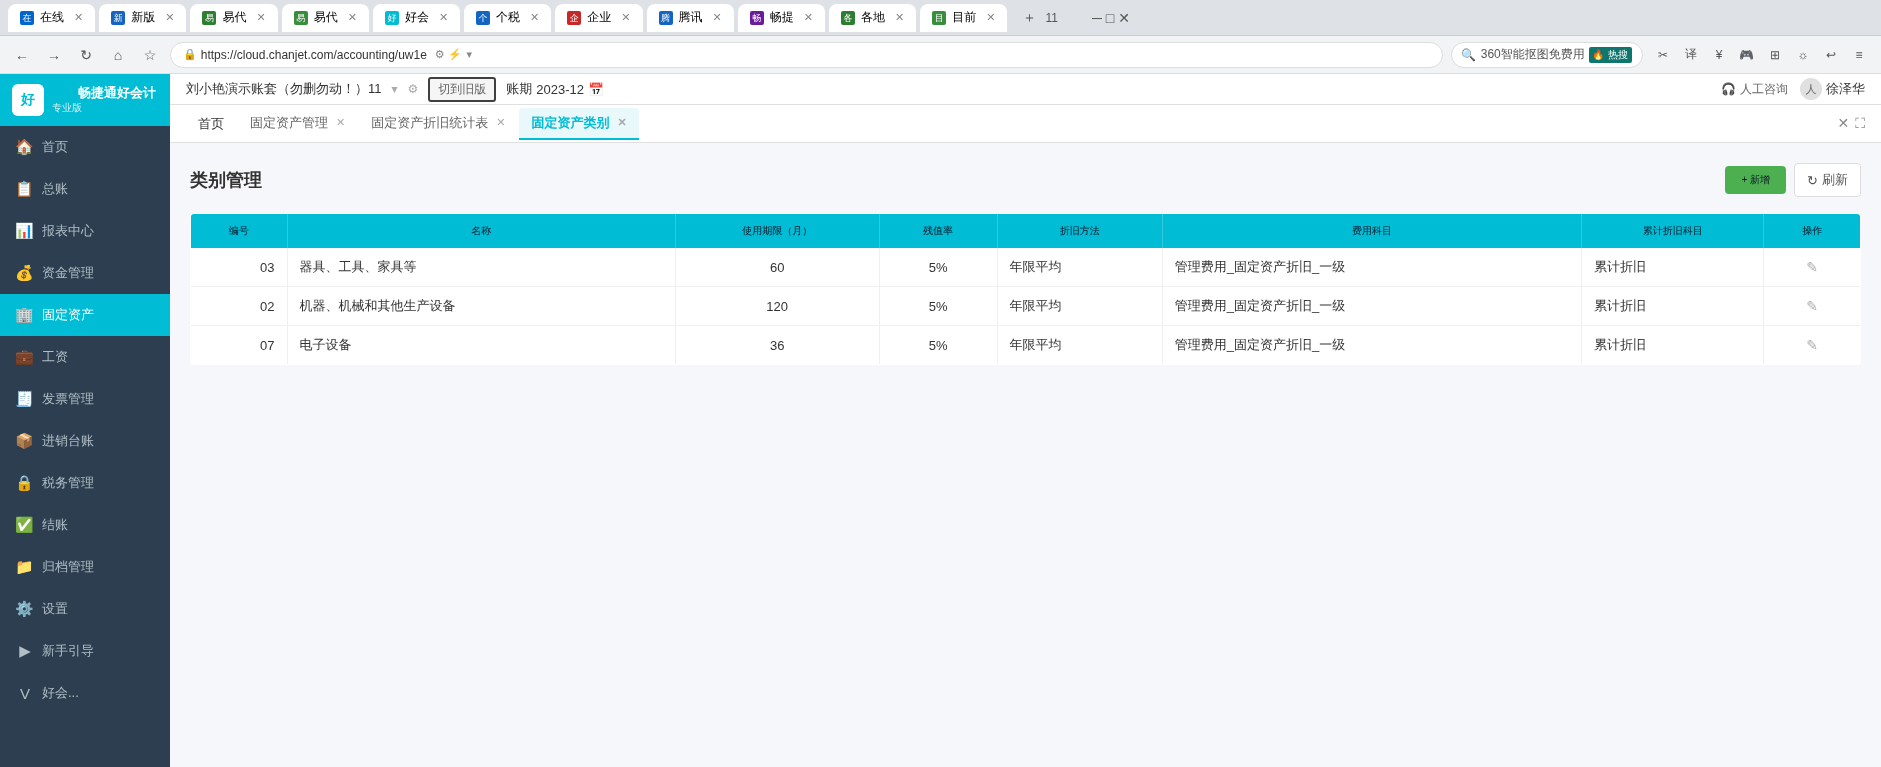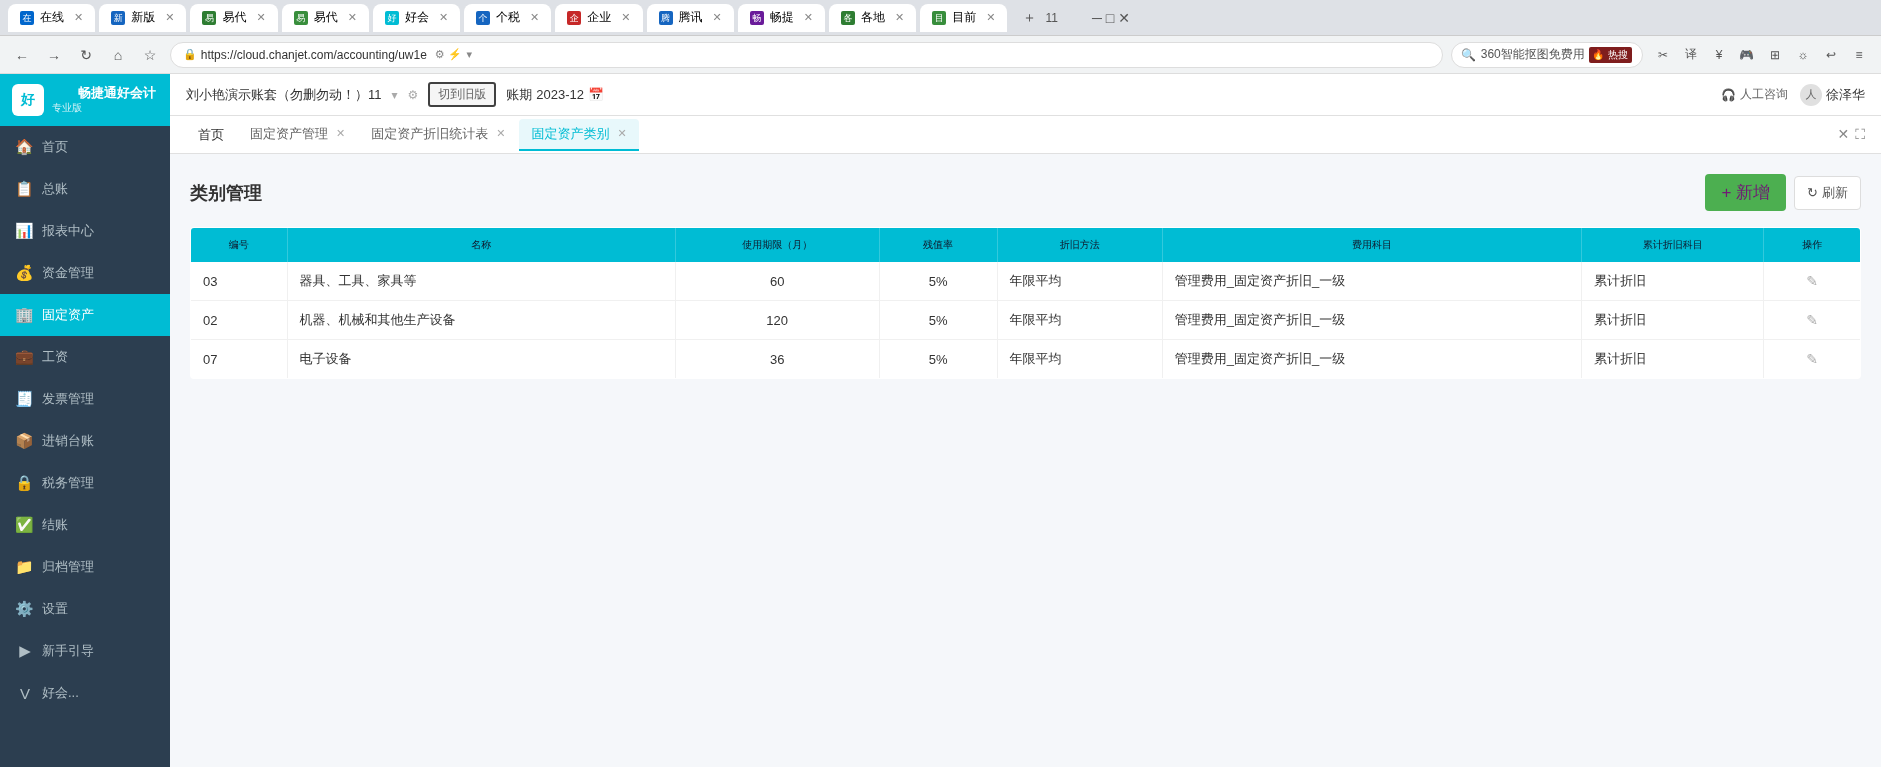--- a/index.html
+++ b/index.html
@@ -30,55 +30,55 @@
     .sidebar-nav { flex: 1; overflow-y: auto; }
     .sidebar-item { display: flex; align-items: center; gap: 8px; padding: 12px 16px; color: #b0bec5; cursor: pointer; font-size: 13px; }
     .sidebar-item.active { background: #00bcd4; color: #fff; }
     .sidebar-item-icon { width: 18px; height: 18px; display: flex; align-items: center; justify-content: center; font-size: 15px; }
     .sidebar-item-label { font-size: 13px; }
 
     
     .main-content { flex: 1; display: flex; flex-direction: column; background: #f5f7fa; overflow: hidden; }
 
     
-    .app-header { background: #fff; border-bottom: 1px solid #e0e0e0; height: 42px; display: flex; align-items: center; padding: 0 16px; gap: 10px; }
+    .app-header { background: #fff; border-bottom: 1px solid #e0e0e0; height: 31px; display: flex; align-items: center; padding: 0 16px; gap: 10px; }
     .app-header-user { font-size: 13px; color: #333; }
     .app-header-account { font-size: 12px; color: #666; background: #f5f5f5; padding: 2px 8px; border-radius: 3px; border: 2px solid #404040; }
     .app-header-period { font-size: 13px; color: #333; display: flex; align-items: center; gap: 4px; }
     .calendar-icon { color: #00bcd4; }
     .header-right { margin-left: auto; display: flex; align-items: center; gap: 12px; }
     .header-support { font-size: 12px; color: #666; display: flex; align-items: center; gap: 4px; cursor: pointer; }
     .header-user { font-size: 13px; color: #333; display: flex; align-items: center; gap: 4px; cursor: pointer; }
     .avatar-circle { width: 22px; height: 22px; border-radius: 50%; background: #e0e0e0; display: flex; align-items: center; justify-content: center; font-size: 11px; color: #666; }
 
     
     .tabs-bar { background: #fff; border-bottom: 1px solid #e0e0e0; display: flex; align-items: center; padding: 0 16px; height: 38px; gap: 2px; }
     .tab-item { display: flex; align-items: center; gap: 4px; padding: 6px 12px; font-size: 13px; color: #666; cursor: pointer; border-bottom: 2px solid transparent; white-space: nowrap; }
-    .tab-item.active { color: #00bcd4; border-bottom: 2px solid #00bcd4; background: #e8f8fb; border-radius: 4px 4px 0 0; }
+    .tab-item.active { color: #00bcd4; border-bottom: 2px solid #00bcd4; background: #e8f8fb; border-radius: 4px 4px 0 0; font-weight: bold; }
     .tab-item .tab-close { font-size: 11px; color: #aaa; margin-left: 4px; }
     .tab-home { color: #333; font-size: 13px; padding: 6px 12px; cursor: pointer; }
 
     
     .page-area { flex: 1; padding: 20px; overflow: auto; }
 
     
     .page-title-area { display: flex; align-items: center; justify-content: space-between; margin-bottom: 16px; }
     .page-title { font-size: 18px; font-weight: bold; color: #333; }
     .page-actions { display: flex; gap: 8px; align-items: center; }
-    .btn-primary { background: #4caf50; color: #701a75; border: none; border-radius: 4px; padding: 7px 16px; font-size: 17px; cursor: pointer; display: flex; align-items: center; gap: 4px; }
+    .btn-primary { background: #4caf50; color: #0f172a; border: none; border-radius: 4px; padding: 7px 16px; font-size: 10px; cursor: pointer; display: flex; align-items: center; gap: 4px; }
     .btn-default { background: #fff; color: #555; border: 1px solid #ddd; border-radius: 4px; padding: 7px 12px; font-size: 13px; cursor: pointer; display: flex; align-items: center; gap: 4px; }
 
     
     .data-table { width: 100%; border-collapse: collapse; background: #fff; border: 1px solid #e0e0e0; border-radius: 4px; overflow: hidden; }
     .data-table thead tr { background: #00bcd4; }
     .data-table thead th { color: #0f172a; padding: 10px 12px; font-size: 10px; font-weight: normal; text-align: center; border-right: 1px solid rgba(255,255,255,0.2); }
     .data-table thead th:last-child { border-right: none; }
     .data-table tbody tr { border-bottom: 1px solid #f0f0f0; }
     .data-table tbody td { padding: 10px 12px; font-size: 13px; color: #333; text-align: center; border-right: 1px solid #f0f0f0; }
-    .data-table tbody td:first-child { text-align: left; }
+    .data-table tbody td:first-child { text-align: right; }
     .data-table tbody td:nth-child(2) { text-align: left; }
     .data-table tbody td:nth-child(5) { text-align: left; margin-top: 28px; }
     .data-table tbody td:nth-child(6) { text-align: left; }
     .data-table tbody td:nth-child(7) { text-align: left; }
     .link-text { color: #1a73e8; cursor: pointer; }
     .edit-icon { color: #aaa; cursor: pointer; font-size: 14px; }
   </style>
 </head>
 <body>
 
@@ -156,21 +156,21 @@
   <div class="address-bar">
     <span class="lock">🔒</span>
     <span>https://cloud.chanjet.com/accounting/uw1e</span>
     <span style="margin-left:8px;color:#888;font-size:11px;">⚙</span>
     <span style="margin-left:4px;color:#888;font-size:11px;">⚡</span>
     <span style="margin-left:4px;color:#888;font-size:11px;">▾</span>
   </div>
   <div class="search-bar">
     <span>🔍</span>
     <span>360智能抠图免费用</span>
-    <span style="background:#7f1d1d;color:#fff;font-size:10px;padding:1px 4px;border-radius:2px;">🔥 <span>热搜</span></span>
+    <span style="background:#0f766e;color:#fff;font-size:10px;padding:1px 4px;border-radius:2px;">🔥 <span>热搜</span></span>
   </div>
   <div class="toolbar-icons">
     <span class="nav-btn" style="font-size:12px;">✂</span>
     <span class="nav-btn" style="font-size:12px;">译</span>
     <span class="nav-btn" style="font-size:12px;">¥</span>
     <span class="nav-btn" style="font-size:12px;">🎮</span>
     <span class="nav-btn" style="font-size:12px;">⊞</span>
     <span class="nav-btn" style="font-size:12px;">☼</span>
     <span class="nav-btn" style="font-size:12px;">↩</span>
     <span class="nav-btn" style="font-size:12px;">≡</span>

